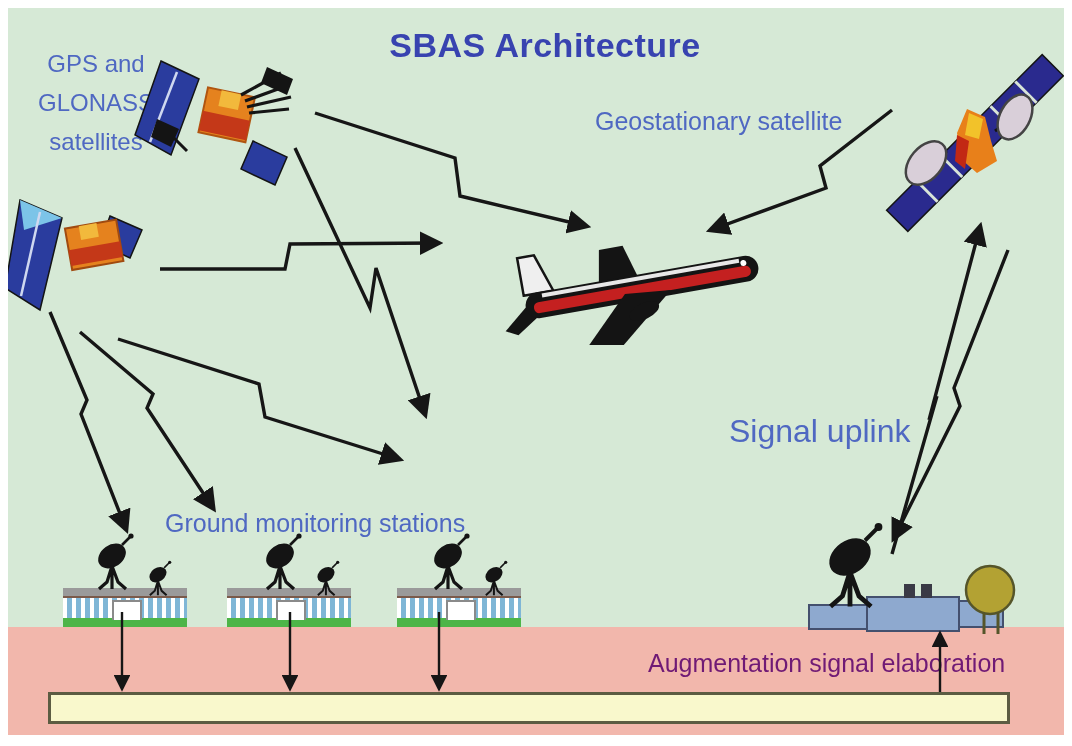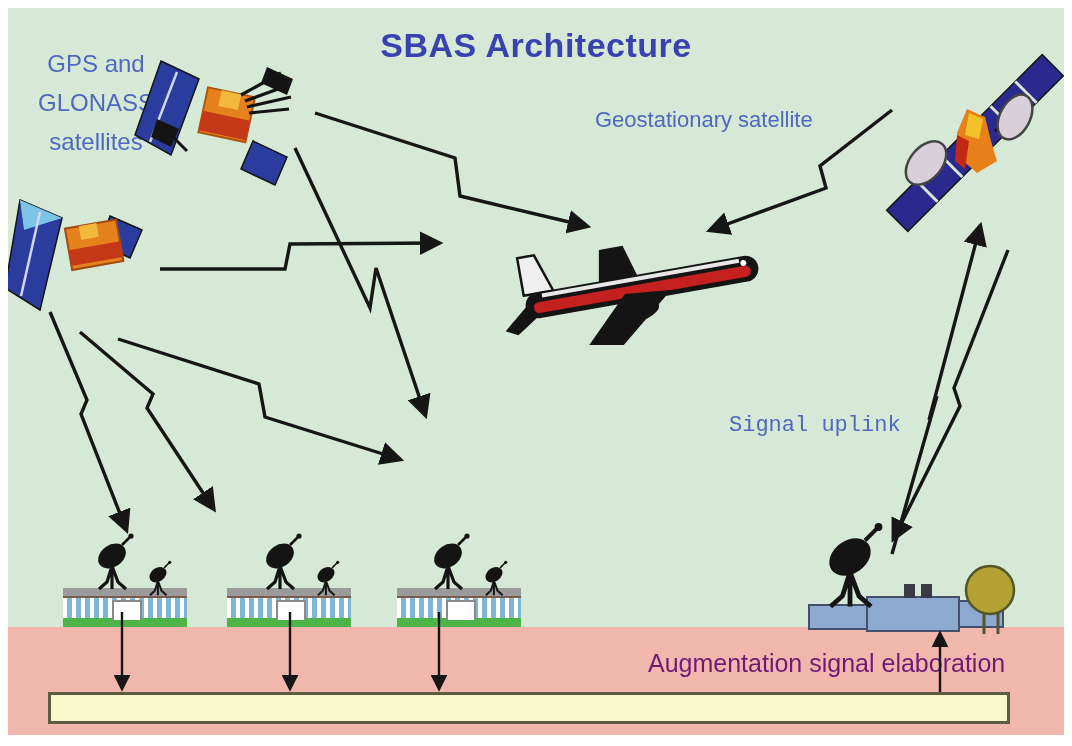--- a/index.html
+++ b/index.html
@@ -2,26 +2,26 @@
 <html><head>
 <meta charset="utf-8">
 <style>
   html,body{margin:0;padding:0;}
   body{font-family:"Liberation Sans", sans-serif; background:#ffffff;}
   #canvas{position:relative;width:1072px;height:746px;background:#ffffff;overflow:hidden;}
   #scene{position:absolute;left:8px;top:8px;width:1056px;height:727px;background:#d6e9d6;overflow:hidden;}
   #ground{position:absolute;left:0;bottom:0;width:1056px;height:108px;background:#f2b7ac;}
   #network-bar{position:absolute;left:40px;top:684px;width:956px;height:26px;background:#f9f8cc;border:3px solid #5c5c42;z-index:3;}
   .label{position:absolute;color:#4f68c2;z-index:4;white-space:pre-line;}
-  #title{position:absolute;left:0;top:18px;width:100%;text-align:center;
+  #title{position:absolute;left:9px;top:18px;width:100%;text-align:center;
          font-size:34px;font-weight:bold;color:#3843b0;z-index:4;letter-spacing:0.5px;}
   #gps-label{left:12px;top:36px;width:152px;text-align:center;font-size:24px;line-height:39px;}
-  #geo-label{left:587px;top:99px;font-size:22px;}
+  #geo-label{left:587px;top:99px;font-size:25px;}
   #ground-label{left:157px;top:501px;font-size:25px;}
-  #uplink-label{left:721px;top:405px;font-size:22px;font-family:Liberation Mono, monospace;}
+  #uplink-label{left:721px;top:405px;font-size:32px;}
   #aug-label{left:640px;top:641px;font-size:25px;color:#701a75;}
   #art{position:absolute;left:0;top:0;width:1056px;height:727px;z-index:5;pointer-events:none;}
   .station{position:absolute;top:580px;width:124px;height:39px;z-index:2;}
   .station .roof{height:8px;background:#9a9a9a;border-bottom:2px solid #7a5a4a;}
   .station .facade{height:20px;background:repeating-linear-gradient(90deg,#ffffff 0 4px,#7fb6d6 4px 9px);position:relative;}
   .station .door{position:absolute;left:50%;top:2px;width:26px;height:18px;margin-left:-13px;
                  background:#ffffff;border:2px solid #8a8a8a;border-bottom:none;}
   .station .base{height:9px;background:#4db548;}
   .block{position:absolute;background:#8ea9cf;border:2px solid #44506e;z-index:2;}
   .stub{position:absolute;background:#3a3a46;z-index:2;}
@@ -33,20 +33,21 @@
   <div id="scene">
 
     <div id="ground"></div>
     <div id="network-bar"></div>
 
     <div id="title" class="label">SBAS Architecture</div>
     <div id="gps-label" class="label">GPS and
 GLONASS
 satellites</div>
     <div id="geo-label" class="label">Geostationary satellite</div>
+    <div id="ground-label" class="label">Ground monitoring stations</div>
     <div id="uplink-label" class="label">Signal uplink</div>
     <div id="aug-label" class="label">Augmentation signal elaboration</div>
 
     <div class="station" style="left:55px;">
       <div class="roof"></div>
       <div class="facade">
           <div class="door"></div>
         </div>
       <div class="base"></div>
     </div>

